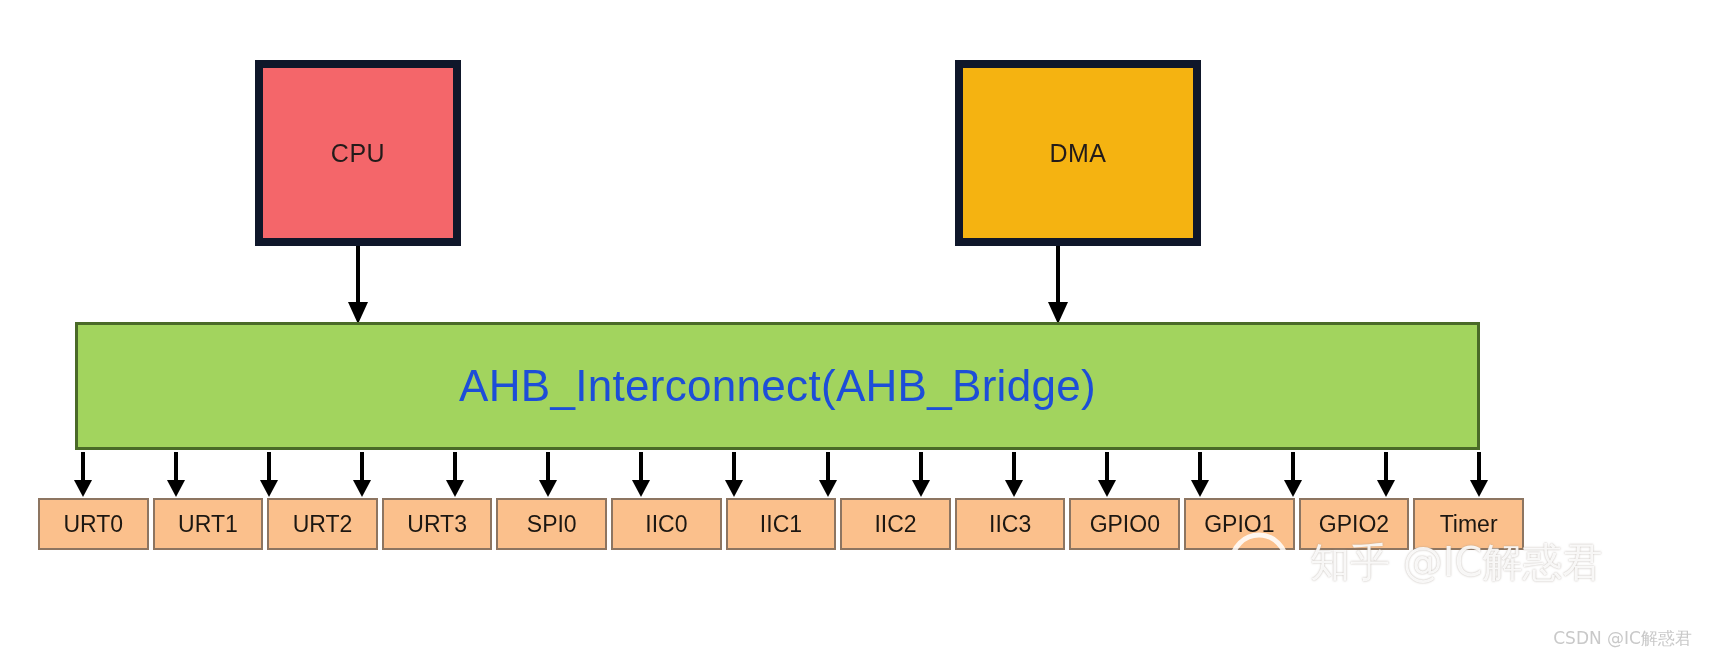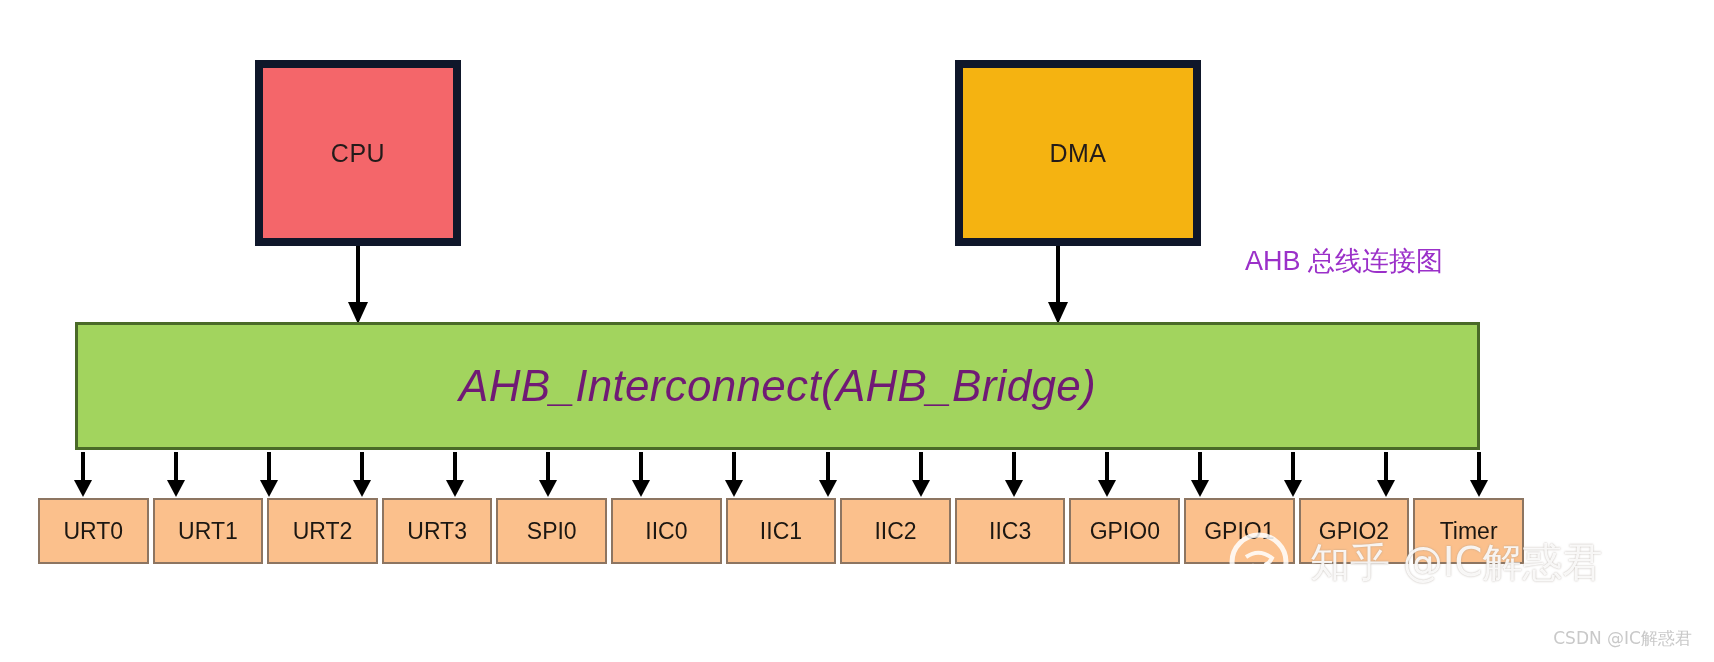--- a/index.html
+++ b/index.html
@@ -62,34 +62,33 @@
     width: 1405px;
     height: 128px;
     background: #a2d45e;
     border: 3px solid #4a6a28;
     box-sizing: border-box;
     display: flex;
     align-items: center;
     justify-content: center;
   }
   #bus-label {
-    color: #701a75;
+    color: #1d4ed8;
     font-size: 44px;
     letter-spacing: 0.3px;
     white-space: nowrap;
-    font-style: italic;
   }
 
   
   #periph-row {
     position: absolute;
     left: 38px;
     top: 498px;
     width: 1486px;
-    height: 66px;
+    height: 52px;
     display: flex;
     gap: 4px;
   }
   .periph-box {
     flex: 1 1 0;
     background: #fbc08c;
     border: 2px solid #8d7561;
     box-sizing: border-box;
     display: flex;
     align-items: center;
@@ -324,21 +323,20 @@
         <span>GPIO1</span>
       </div>
       <div class="periph-box">
         <span>GPIO2</span>
       </div>
       <div class="periph-box">
         <span>Timer</span>
       </div>
     </div>
 
-  <div id="diagram-caption">AHB 总线连接图</div>
 
   <div id="zhihu-watermark">
     <svg id="zhihu-logo" width="62" height="62" viewBox="0 0 62 62">
       <circle cx="31" cy="31" r="27" fill="none" stroke="rgba(255,255,255,0.85)" stroke-width="5"></circle>
       <path d="M18 26 q13 -9 26 1 q-6 12 -20 10" fill="none" stroke="rgba(255,255,255,0.85)" stroke-width="4"></path>
       <circle cx="25" cy="36" r="3.2" fill="rgba(255,255,255,0.85)"></circle>
       <circle cx="39" cy="34" r="3.2" fill="rgba(255,255,255,0.85)"></circle>
     </svg>
     <span class="wm-text">知乎 @IC解惑君</span>
   </div>

